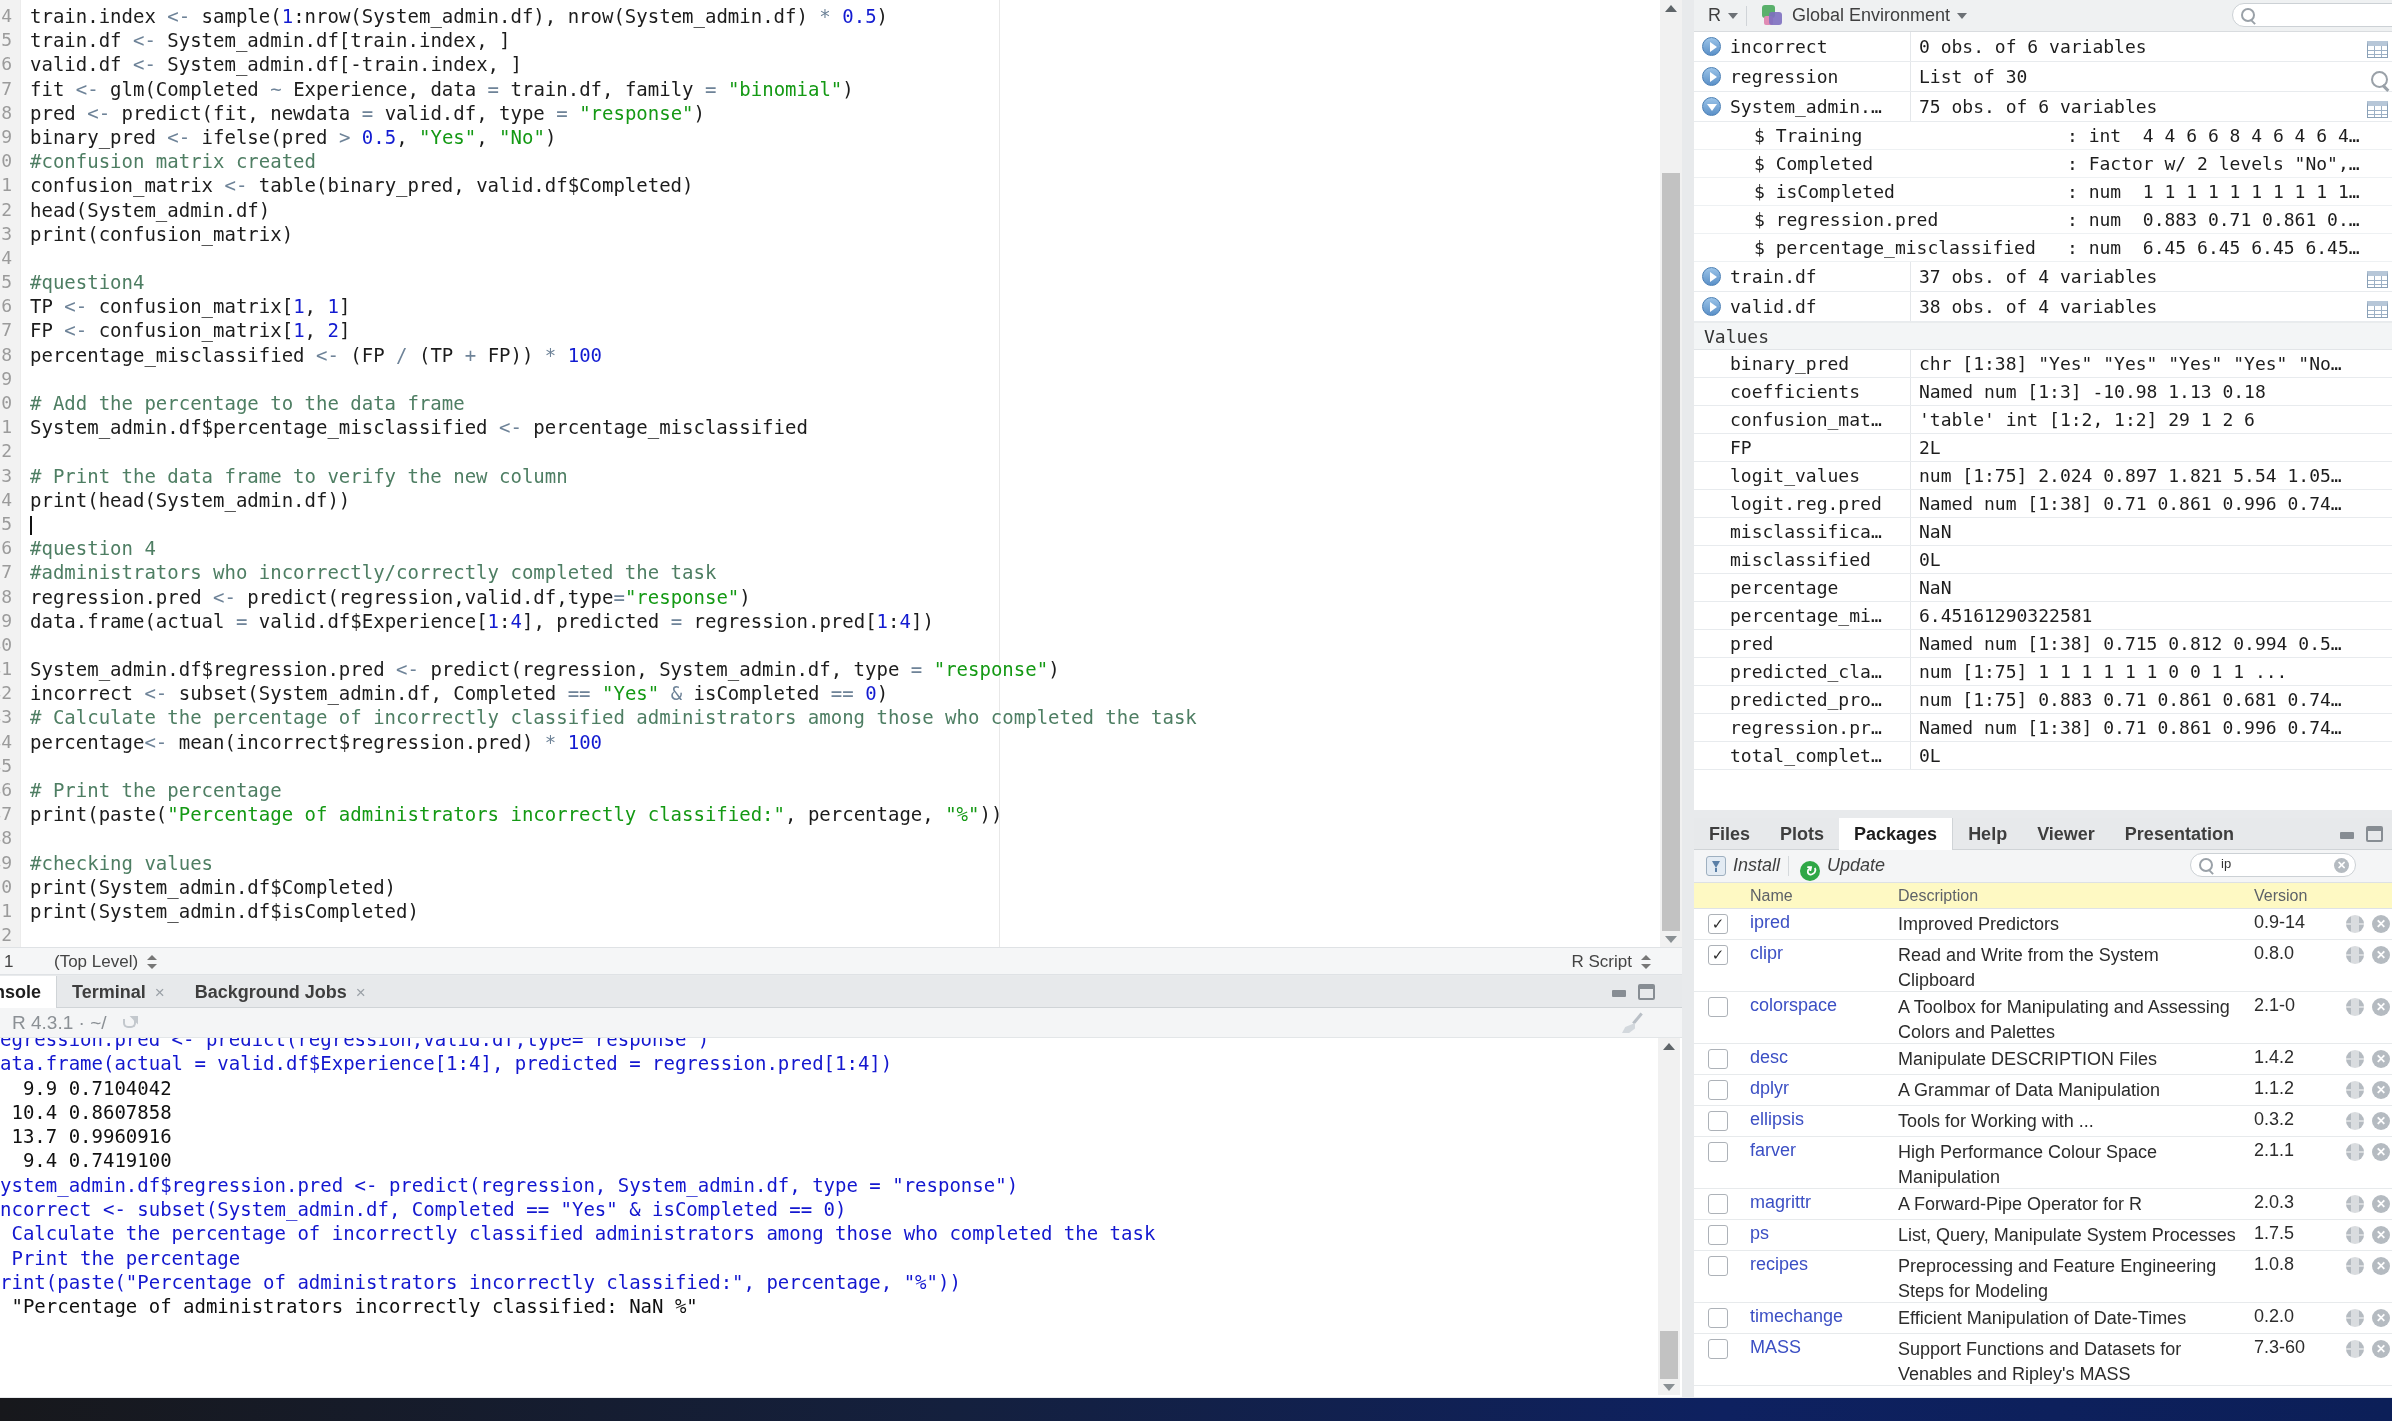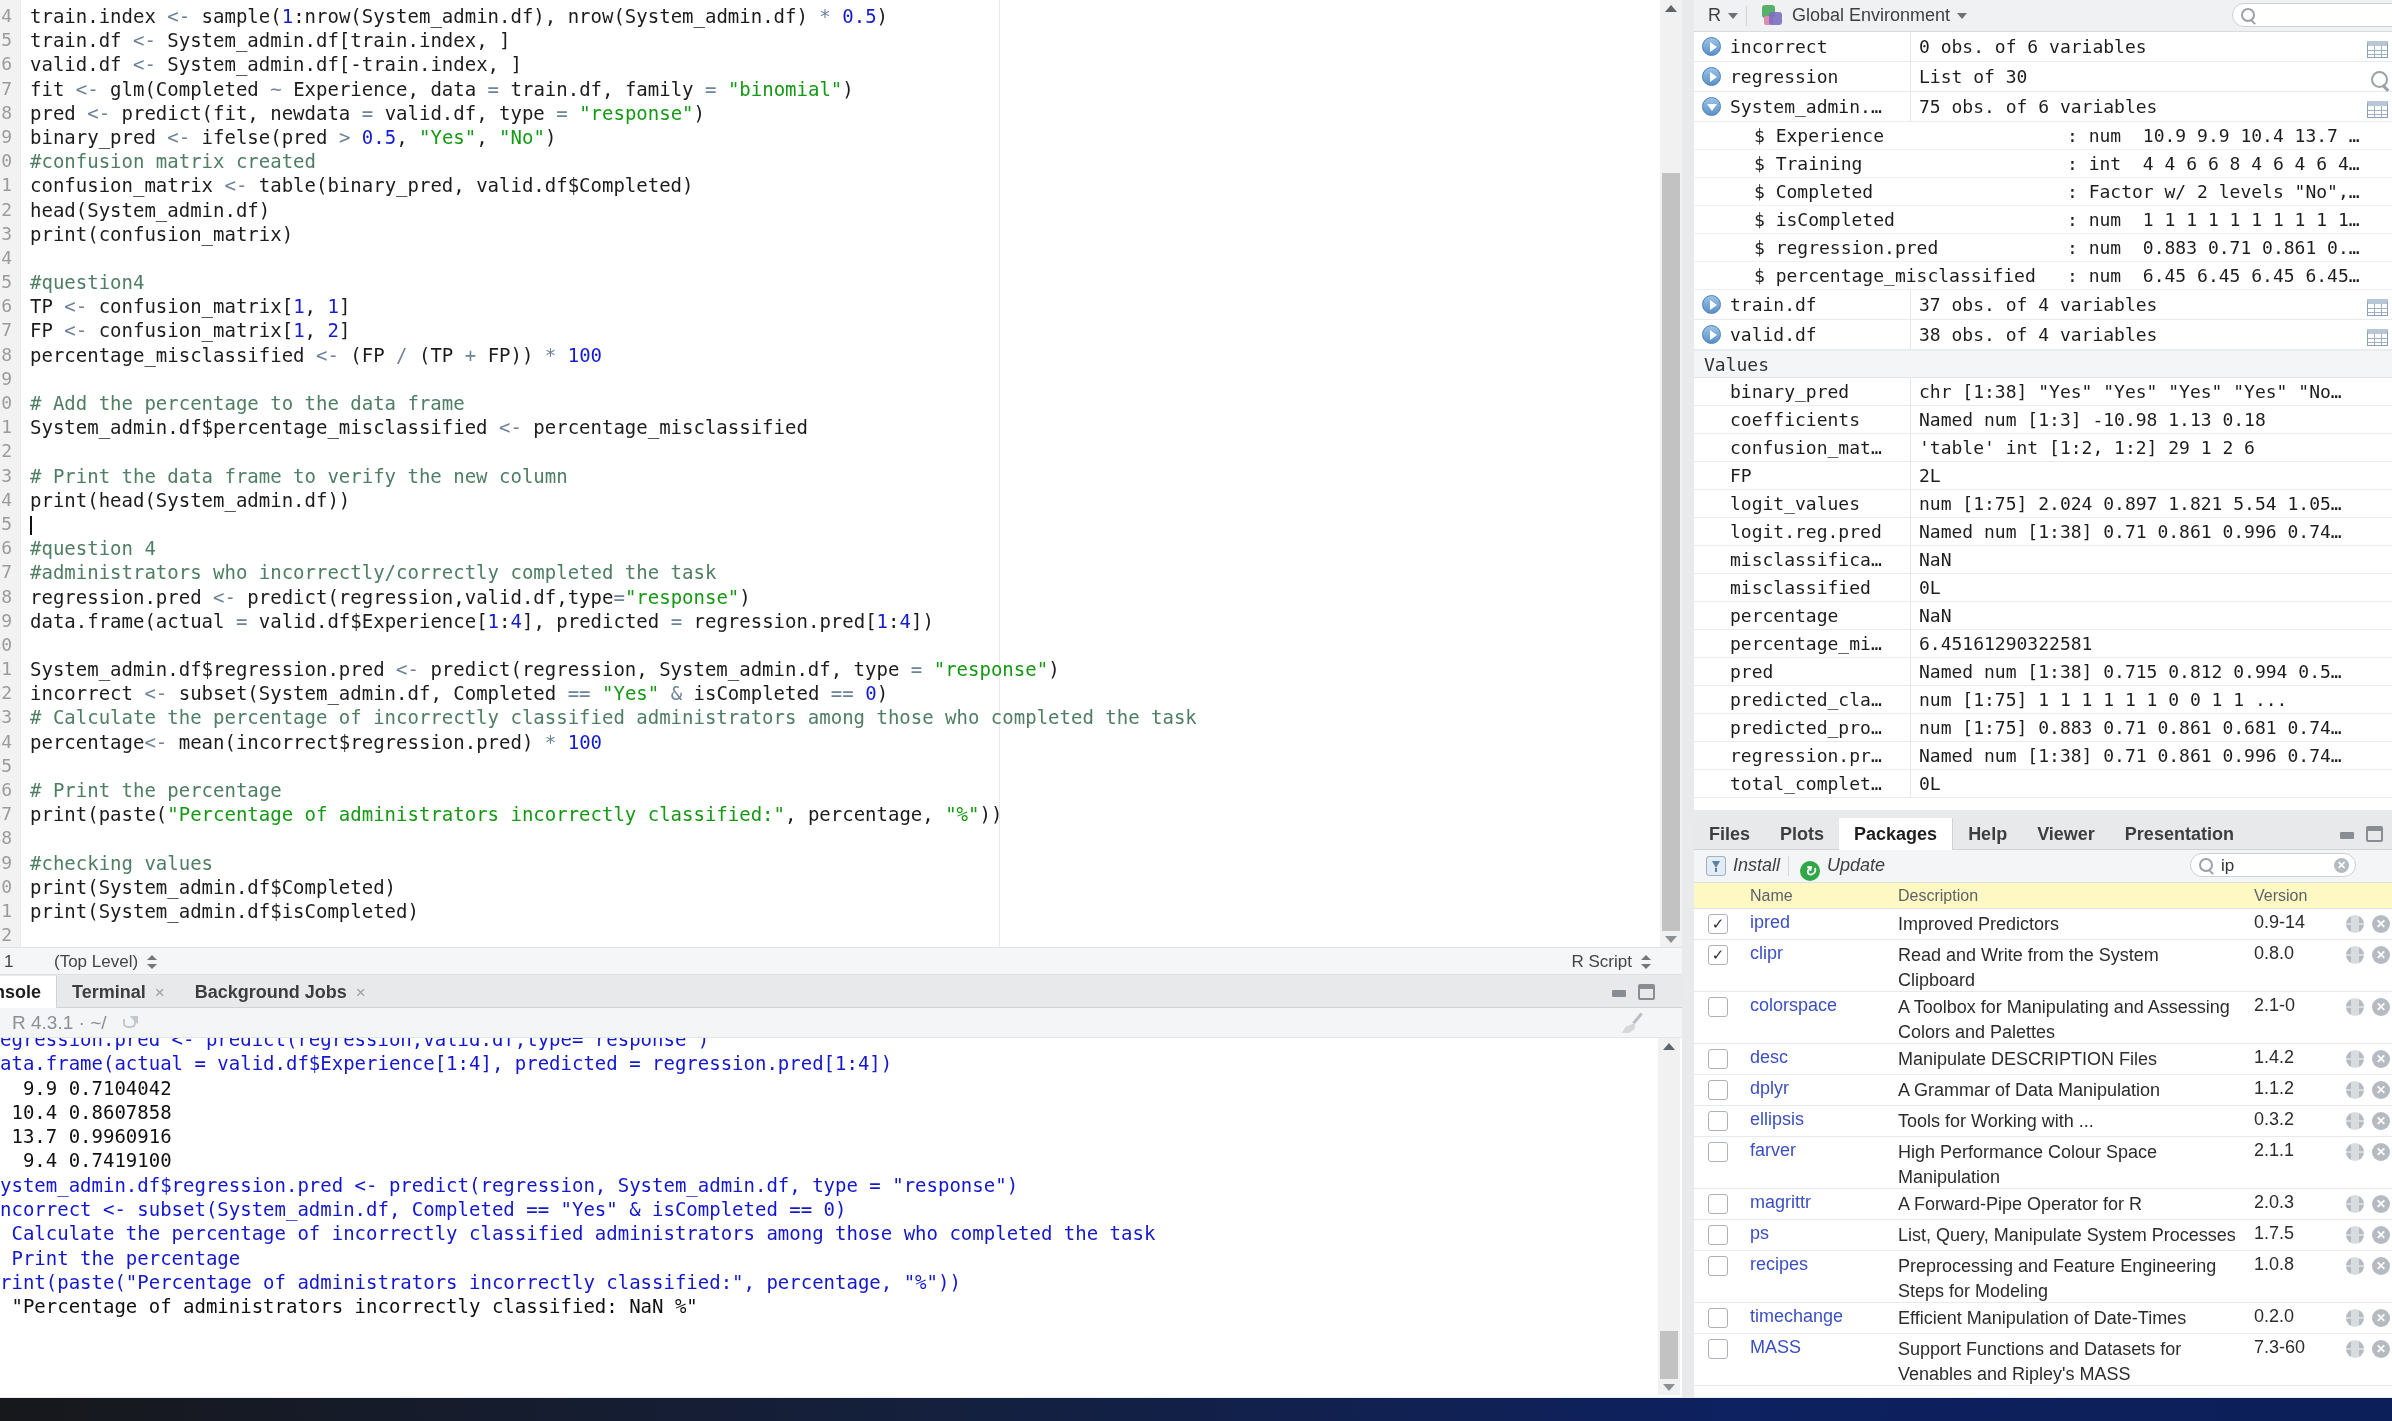--- a/index.html
+++ b/index.html
@@ -76,21 +76,21 @@
   .vsep{position:absolute;left:52px;top:6px;width:1px;height:20px;background:#d0d4d8;}
   .cube-icon{position:absolute;left:68px;top:5px;width:20px;height:20px;}
   .cube-icon::before{content:"";position:absolute;left:0;top:0;width:13px;height:13px;background:#59b06b;border-radius:3px;}
   .cube-icon::after{content:"";position:absolute;right:0;bottom:0;width:13px;height:13px;background:#7d6fc0;border-radius:3px;opacity:.9;}
   .cube-pink{position:absolute;left:2px;bottom:0;width:9px;height:9px;background:#e08bb4;border-radius:2px;}
   #env-scope{position:absolute;left:98px;top:5px;}
   .searchbox{position:absolute;top:3px;height:24px;background:#fff;border:1px solid #ccd1d5;border-radius:13px;box-sizing:border-box;}
   #env-search{right:-36px;width:196px;}
   .mag-icon{position:absolute;left:8px;top:4px;width:10px;height:10px;border:2px solid #9aa1a8;border-radius:50%;}
   .mag-icon::after{content:"";position:absolute;left:9px;top:9px;width:2px;height:6px;background:#9aa1a8;transform:rotate(-45deg);}
-  .search-input{position:absolute;left:28px;top:1px;border:none;outline:none;background:transparent;font-size:17px;width:120px;color:#333;font-family:"Liberation Sans",sans-serif;}
+  .search-input{position:absolute;left:28px;top:1px;border:none;outline:none;background:transparent;font-size:13px;width:120px;color:#333;font-family:"Liberation Sans",sans-serif;}
 
   #env-rows{position:absolute;left:0;top:32px;width:698px;}
   .env-row,.env-val-row{position:relative;height:30px;line-height:29px;border-bottom:1px solid #e8ebee;box-sizing:border-box;
     font-family:"DejaVu Sans Mono",monospace;font-size:18px;color:#1d1d1d;}
   .env-val-row{height:28px;line-height:27px;}
   .exp{position:absolute;left:8px;top:5px;width:19px;height:19px;border-radius:50%;
     background:linear-gradient(180deg,#9cc4e8,#5a90c8);border:1px solid #4a7fb5;box-sizing:border-box;}
   .exp::after{content:"";position:absolute;}
   .exp.collapsed::after{left:7px;top:4px;border-top:5px solid transparent;border-bottom:5px solid transparent;border-left:7px solid #fff;}
   .exp.expanded::after{left:4px;top:6px;border-left:5px solid transparent;border-right:5px solid transparent;border-top:7px solid #fff;}
@@ -380,21 +380,20 @@
           <span class="env-name">regression</span>
           <span class="env-value">List of 30</span>
           <span class="env-right"><span class="mag-big"></span></span>
         </div>
         <div class="env-row">
           <span class="exp expanded"></span>
           <span class="env-name">System_admin.…</span>
           <span class="env-value">75 obs. of 6 variables</span>
           <span class="env-right"><span class="table-icon"></span></span>
         </div>
-        <div class="env-child"><span class="child-name">$ Experience</span><span>: num  10.9 9.9 10.4 13.7 …</span></div>
         <div class="env-child"><span class="child-name">$ Training</span><span>: int  4 4 6 6 8 4 6 4 6 4…</span></div>
         <div class="env-child"><span class="child-name">$ Completed</span><span>: Factor w/ 2 levels "No",…</span></div>
         <div class="env-child"><span class="child-name">$ isCompleted</span><span>: num  1 1 1 1 1 1 1 1 1 1…</span></div>
         <div class="env-child"><span class="child-name">$ regression.pred</span><span>: num  0.883 0.71 0.861 0.…</span></div>
         <div class="env-child"><span class="child-name">$ percentage_misclassified</span><span>: num  6.45 6.45 6.45 6.45…</span></div>
         <div class="env-row">
           <span class="exp collapsed"></span>
           <span class="env-name">train.df</span>
           <span class="env-value">37 obs. of 4 variables</span>
           <span class="env-right"><span class="table-icon"></span></span>

